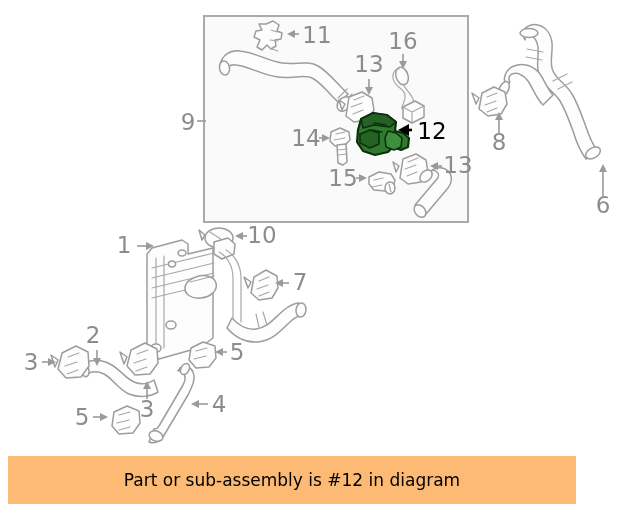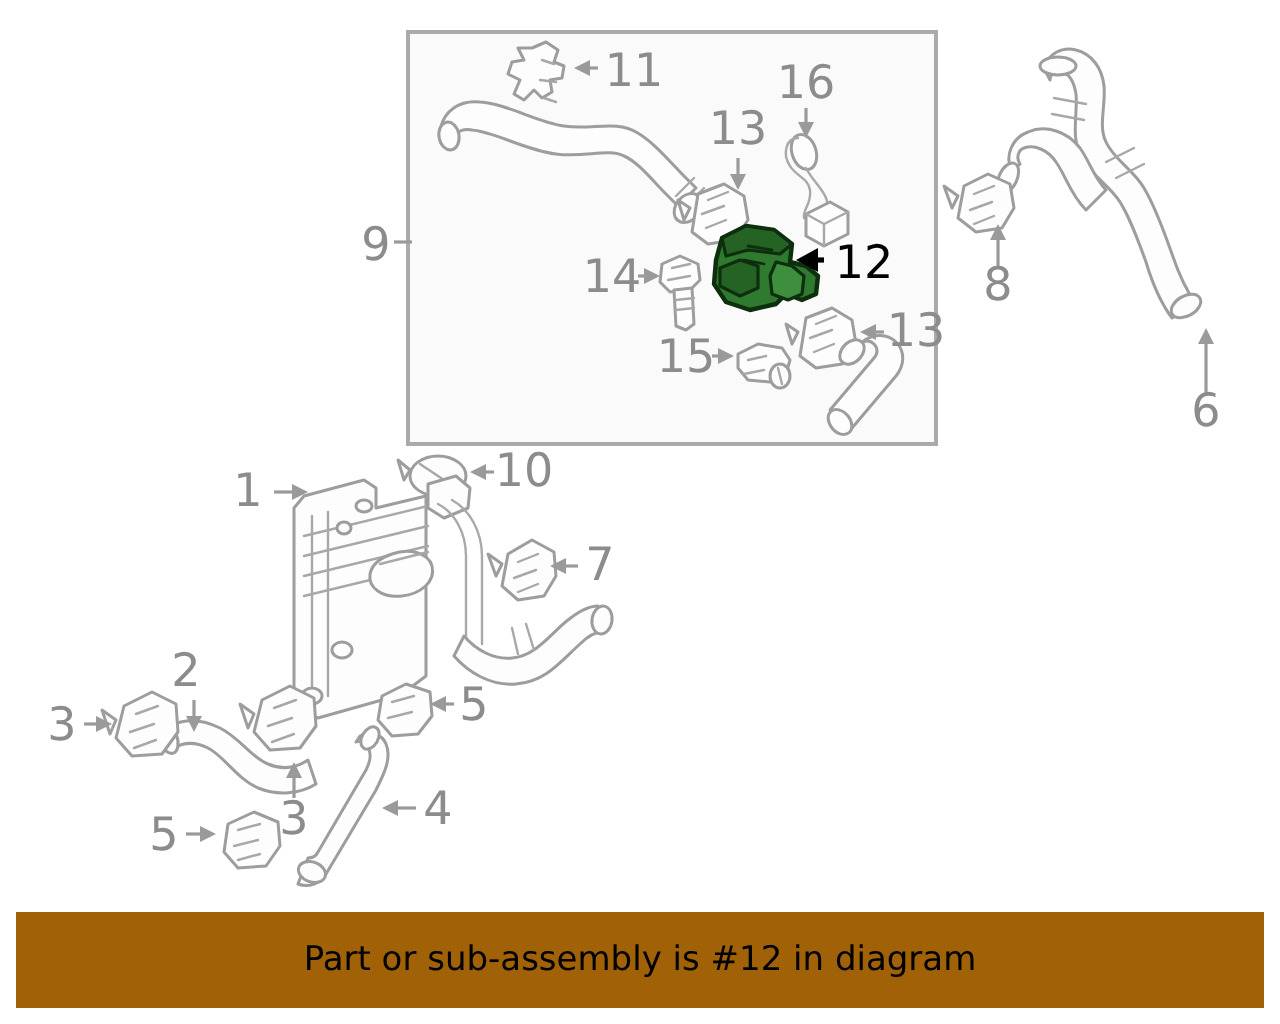--- a/index.html
+++ b/index.html
@@ -88,23 +88,23 @@
   }
   .inset-box {
     fill: #fafafa;
     stroke: #aaaaaa;
     stroke-width: 2;
   }
   #banner {
     position: absolute;
     left: 8px;
     top: 456px;
-    width: 624px;
+    width: 568px;
     height: 48px;
-    background: #a16207;
+    background: #fdba74;
     display: flex;
     flex-direction: row;
     align-items: center;
     justify-content: center;
     box-sizing: border-box;
   }
   .banner-line {
     color: #000000;
     font-family: "DejaVu Sans", sans-serif;
     font-size: 17px;

